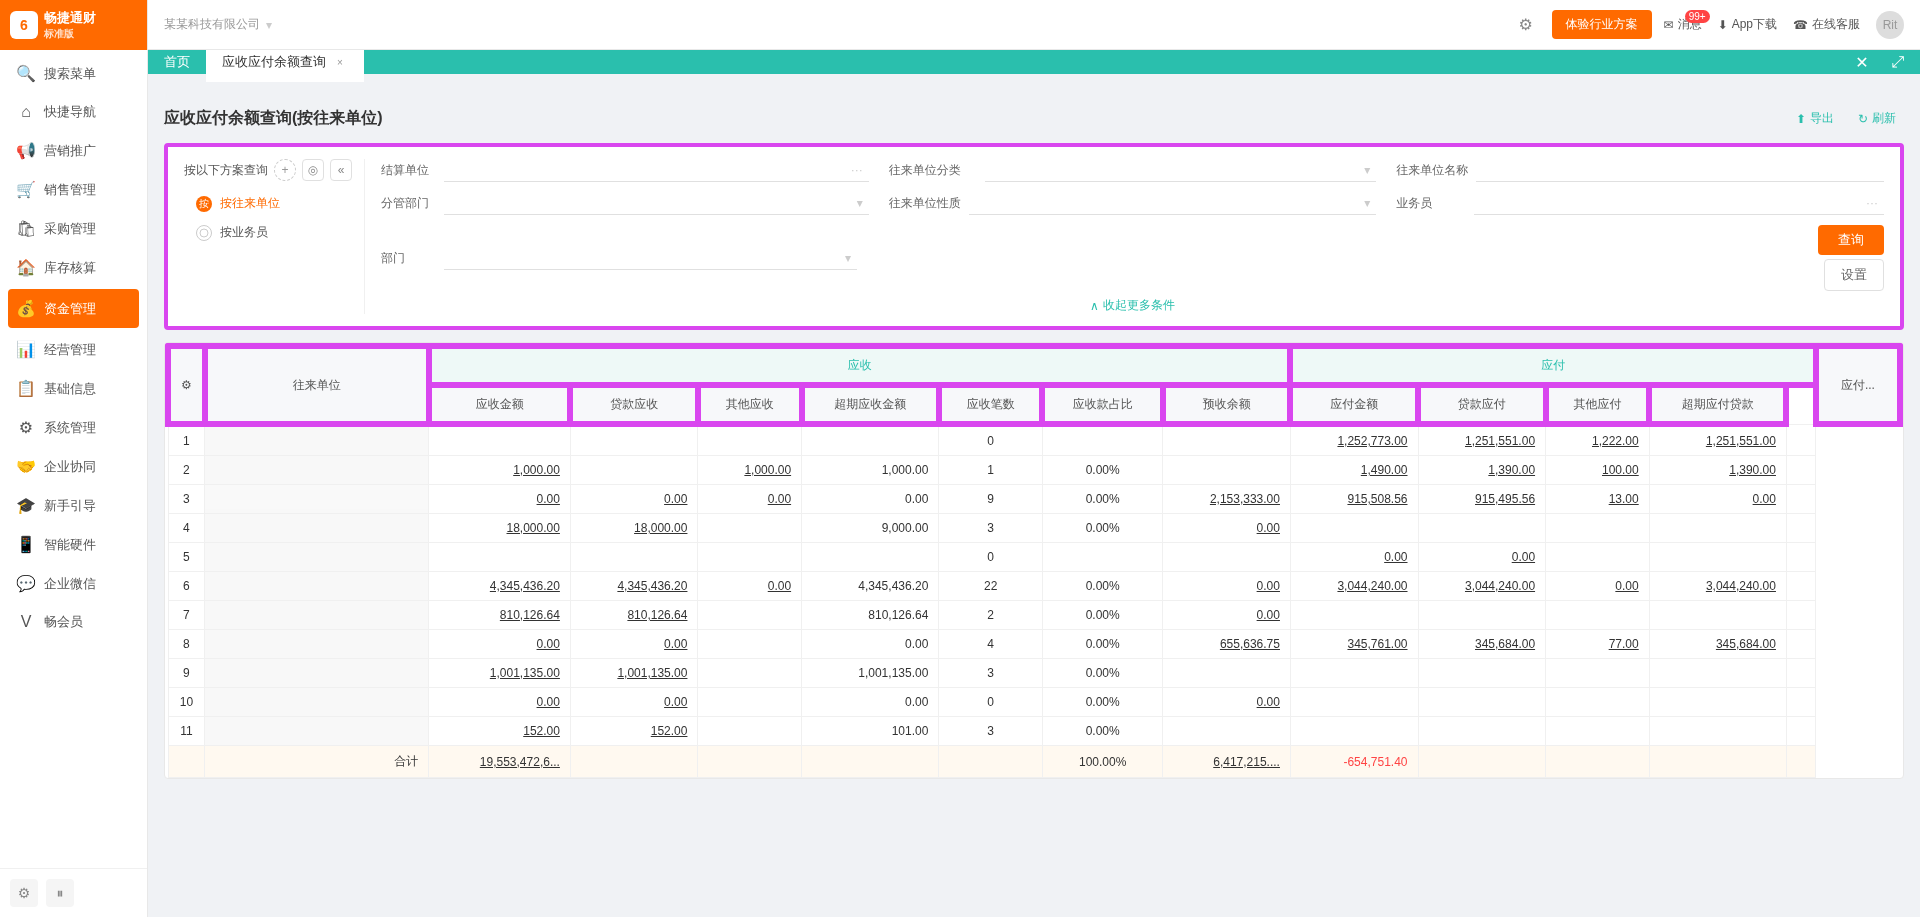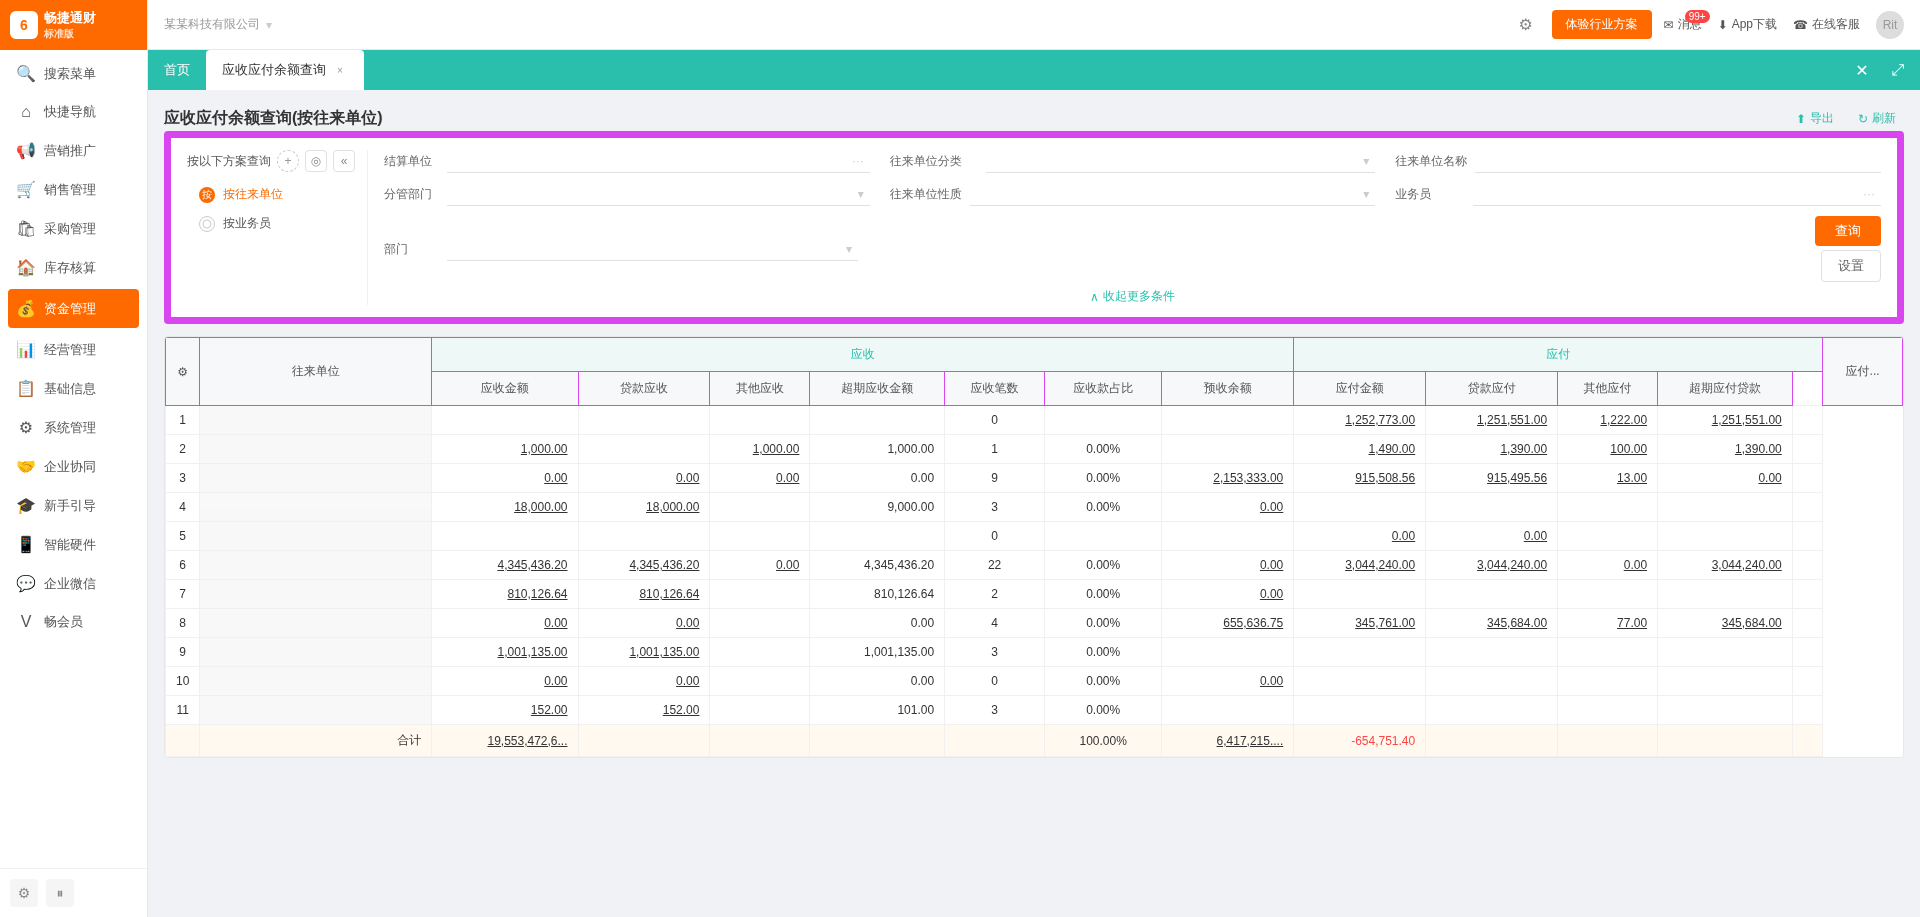--- a/index.html
+++ b/index.html
@@ -43,60 +43,60 @@
     .header-chevron { color: #ccc; }
     .header-gear { width: 28px; height: 28px; border: none; background: transparent; cursor: pointer; color: #888; font-size: 16px; }
     .header-promo { background: #ff6a00; color: #fff; border: none; padding: 6px 14px; border-radius: 4px; cursor: pointer; font-size: 12px; white-space: nowrap; }
     .header-right { display: flex; align-items: center; gap: 16px; margin-left: auto; }
     .header-icon-btn { display: flex; align-items: center; gap: 4px; cursor: pointer; color: #555; font-size: 12px; position: relative; }
     .badge { background: #ff4444; color: #fff; font-size: 10px; padding: 1px 4px; border-radius: 8px; position: absolute; top: -6px; right: -8px; min-width: 18px; text-align: center; }
     .header-avatar { width: 28px; height: 28px; border-radius: 50%; background: #ddd; display: flex; align-items: center; justify-content: center; color: #999; font-size: 12px; }
 
     
     .tab-bar {
-      position: fixed; left: 148px; top: 50px; right: 0; height: 40px;
+      position: fixed; left: 148px; top: 50px; right: 0; height: 24px;
       background: #2abfad; display: flex; align-items: center; z-index: 98;
     }
     .tab { display: flex; align-items: center; height: 40px; padding: 0 16px; cursor: pointer; color: rgba(255,255,255,0.8); font-size: 13px; gap: 6px; }
     .tab.home { color: #fff; }
     .tab.active { background: #fff; color: #333; border-radius: 4px 4px 0 0; }
     .tab-close { width: 16px; height: 16px; display: flex; align-items: center; justify-content: center; border-radius: 50%; color: #999; font-size: 10px; }
     .tab-bar-actions { margin-left: auto; display: flex; align-items: center; gap: 8px; padding-right: 8px; }
     .tab-bar-btn { width: 28px; height: 28px; border: none; background: transparent; color: #fff; cursor: pointer; font-size: 16px; display: flex; align-items: center; justify-content: center; }
 
     
     .main {
       margin-left: 148px; margin-top: 90px; padding: 16px;
       min-height: calc(917px - 90px);
     }
-    .page-title { font-size: 16px; font-weight: bold; color: #333; display: flex; align-items: center; justify-content: space-between; }
+    .page-title { font-size: 16px; font-weight: bold; color: #333; margin-bottom: 12px; display: flex; align-items: center; justify-content: space-between; }
     .page-actions { display: flex; gap: 8px; }
     .action-btn { display: flex; align-items: center; gap: 4px; color: #2abfad; cursor: pointer; font-size: 12px; background: none; border: none; padding: 4px 8px; }
 
     
     .search-panel {
       background: #fff; border-radius: 4px; padding: 12px 16px;
-      margin-bottom: 12px; border: 7px solid #d946ef;
+      margin-bottom: 12px; border: 4px solid #d946ef;
     }
     .search-add-btn { width: 22px; height: 22px; border: 1px dashed #ccc; border-radius: 50%; display: flex; align-items: center; justify-content: center; cursor: pointer; color: #999; font-size: 12px; }
     .search-icon-btn { width: 22px; height: 22px; border: 1px solid #e0e0e0; border-radius: 4px; display: flex; align-items: center; justify-content: center; cursor: pointer; color: #888; font-size: 12px; }
     .schema-item { display: flex; align-items: center; gap: 8px; padding: 6px 12px; cursor: pointer; border-radius: 4px; }
     .schema-dot { width: 16px; height: 16px; border-radius: 50%; background: #ff6a00; display: flex; align-items: center; justify-content: center; color: #fff; font-size: 10px; }
     .schema-dot-outline { width: 16px; height: 16px; border-radius: 50%; border: 1px solid #ccc; display: flex; align-items: center; justify-content: center; }
 
     
     .query-btn { background: #ff6a00; color: #fff; border: none; padding: 6px 20px; border-radius: 4px; cursor: pointer; font-size: 13px; }
     .settings-btn { background: #fff; color: #666; border: 1px solid #e0e0e0; padding: 6px 16px; border-radius: 4px; cursor: pointer; font-size: 13px; }
 
     
     .table-container { background: #fff; border-radius: 4px; border: 1px solid #e8e8e8; overflow: hidden; }
     .data-table { width: 100%; border-collapse: collapse; font-size: 12px; }
     .data-table th {
       background: #f7f8fa; padding: 8px 10px; text-align: center;
-      border: 1px solid #d946ef; color: #555; font-weight: normal; white-space: nowrap;
+      border: 6px solid #d946ef; color: #555; font-weight: normal; white-space: nowrap;
     }
     .data-table th.group { background: #eef9f7; color: #2abfad; font-weight: 500; }
     .data-table td {
       padding: 7px 10px; text-align: right; border: 1px solid #f0f0f0;
       color: #333; white-space: nowrap;
     }
     .data-table td.left { text-align: right; }
     .data-table td.center { text-align: center; }
     .data-table tr.footer-row td { background: #fff9f0; font-weight: 500; }
     .link { color: #1890ff; text-decoration: underline; cursor: pointer; }

